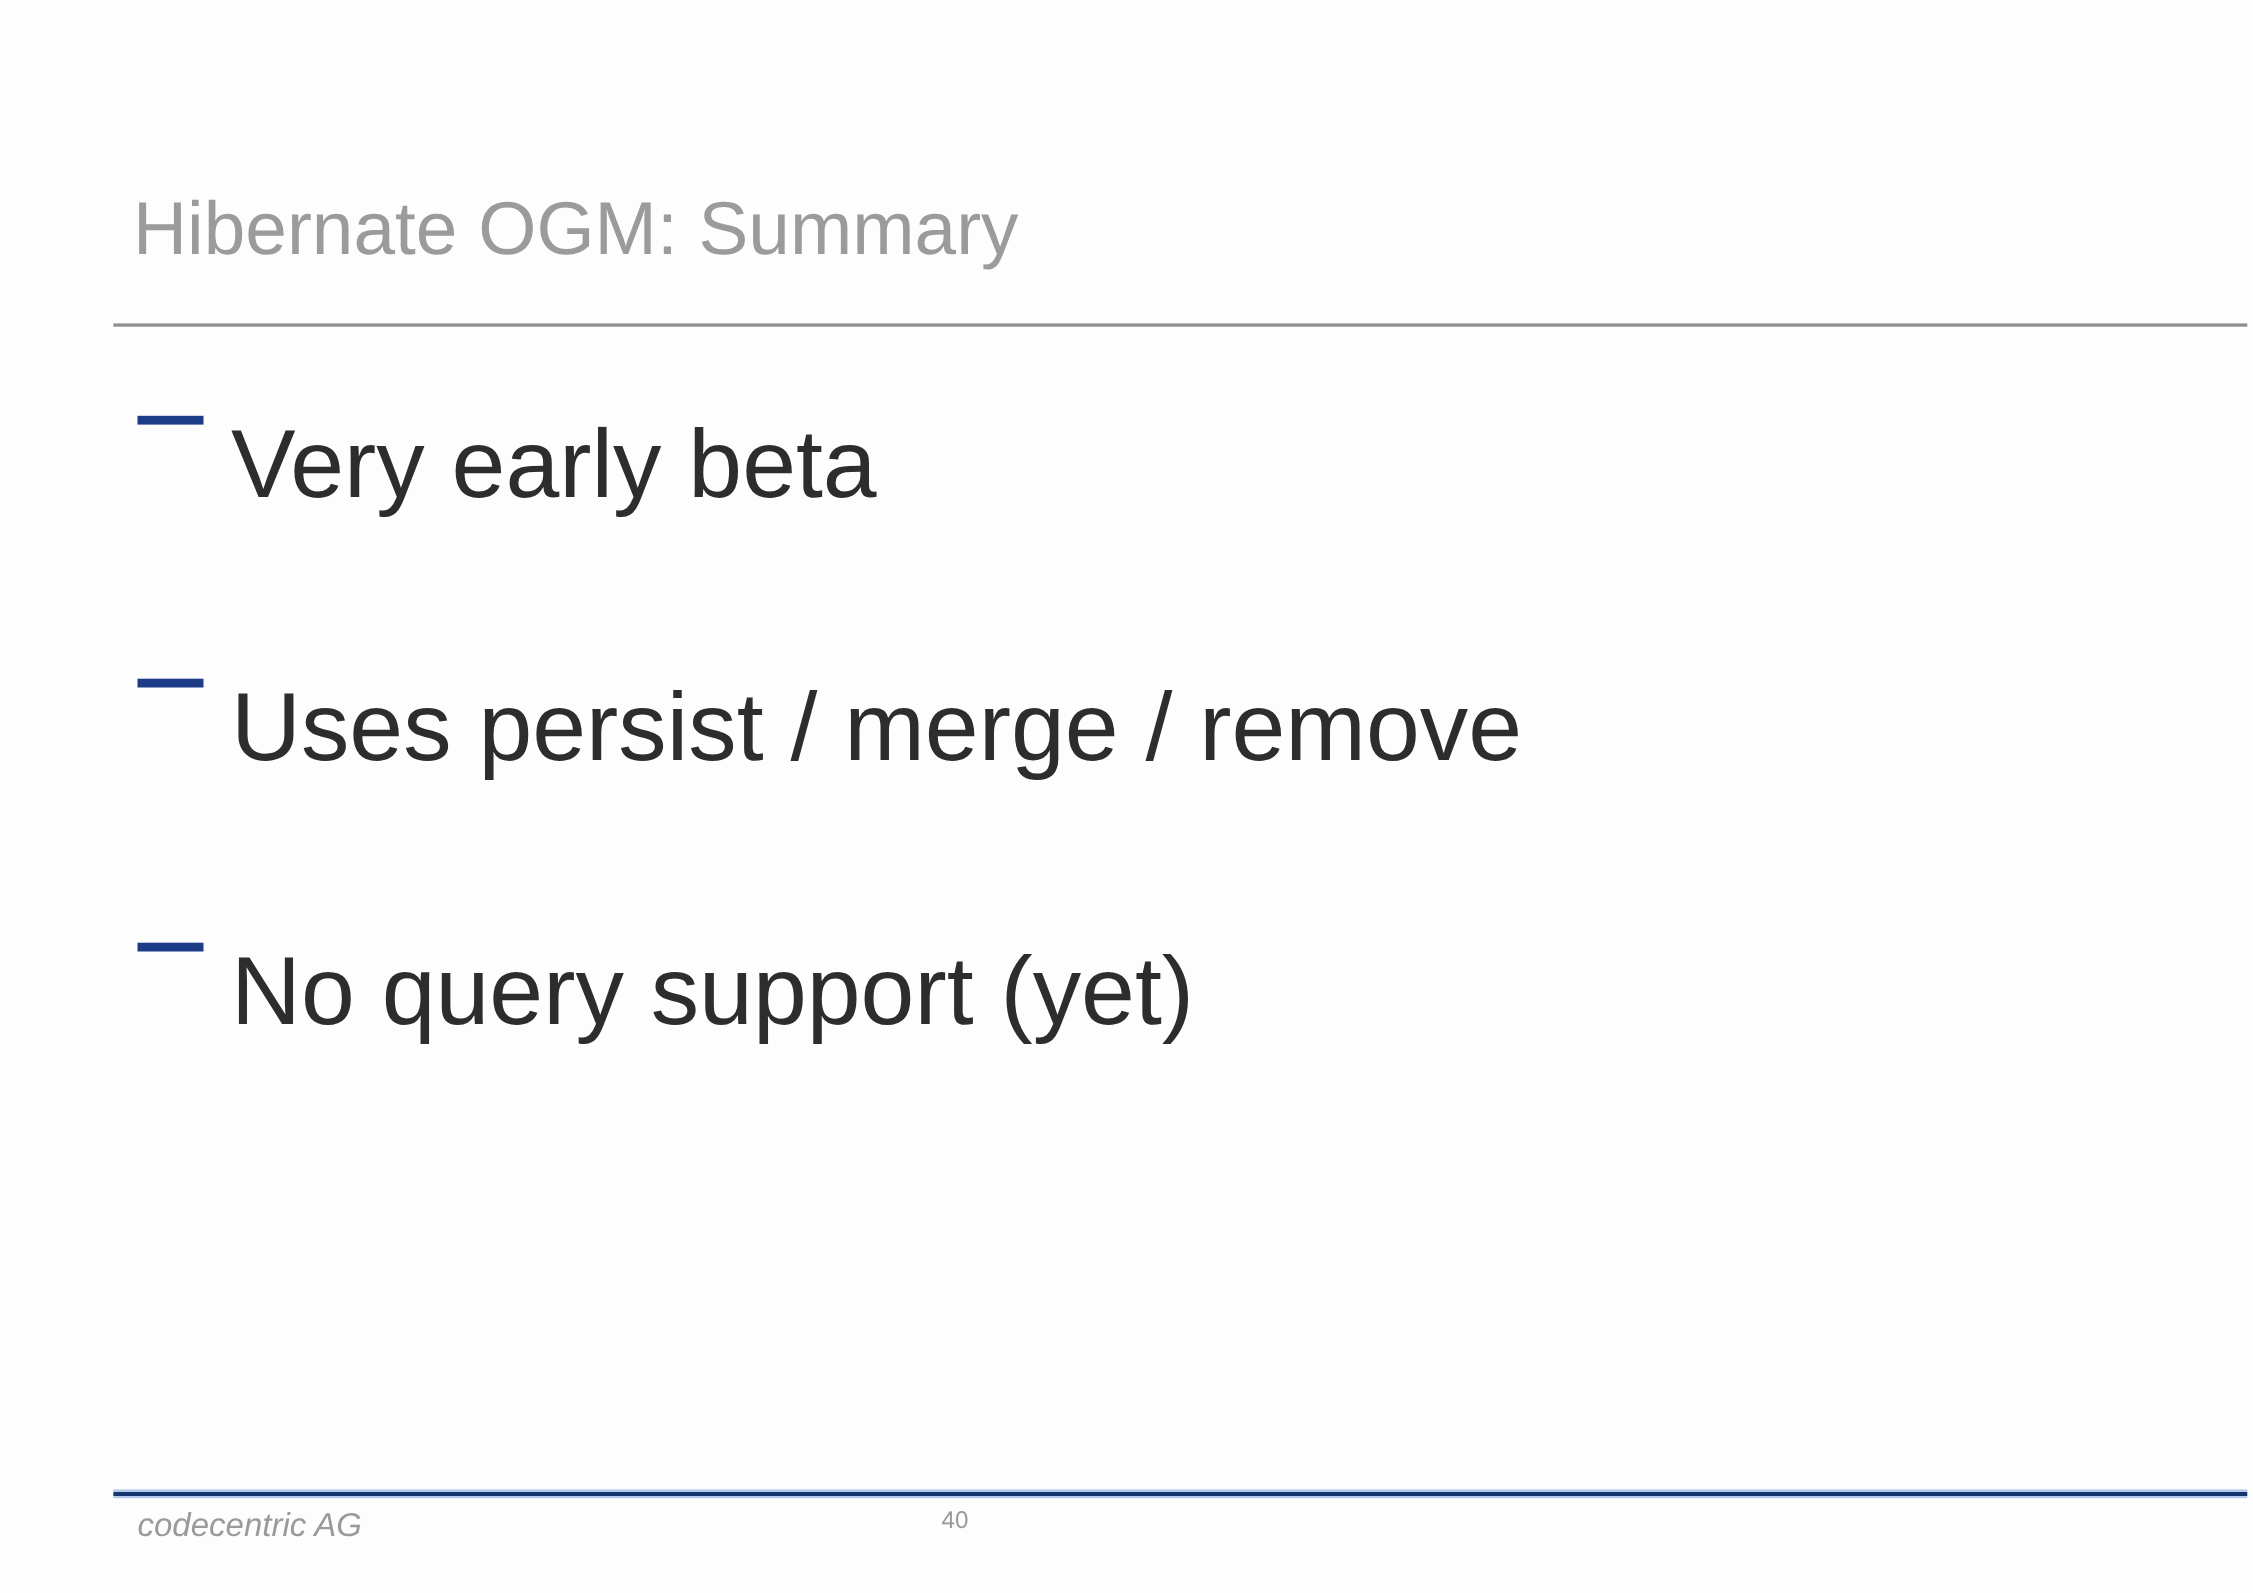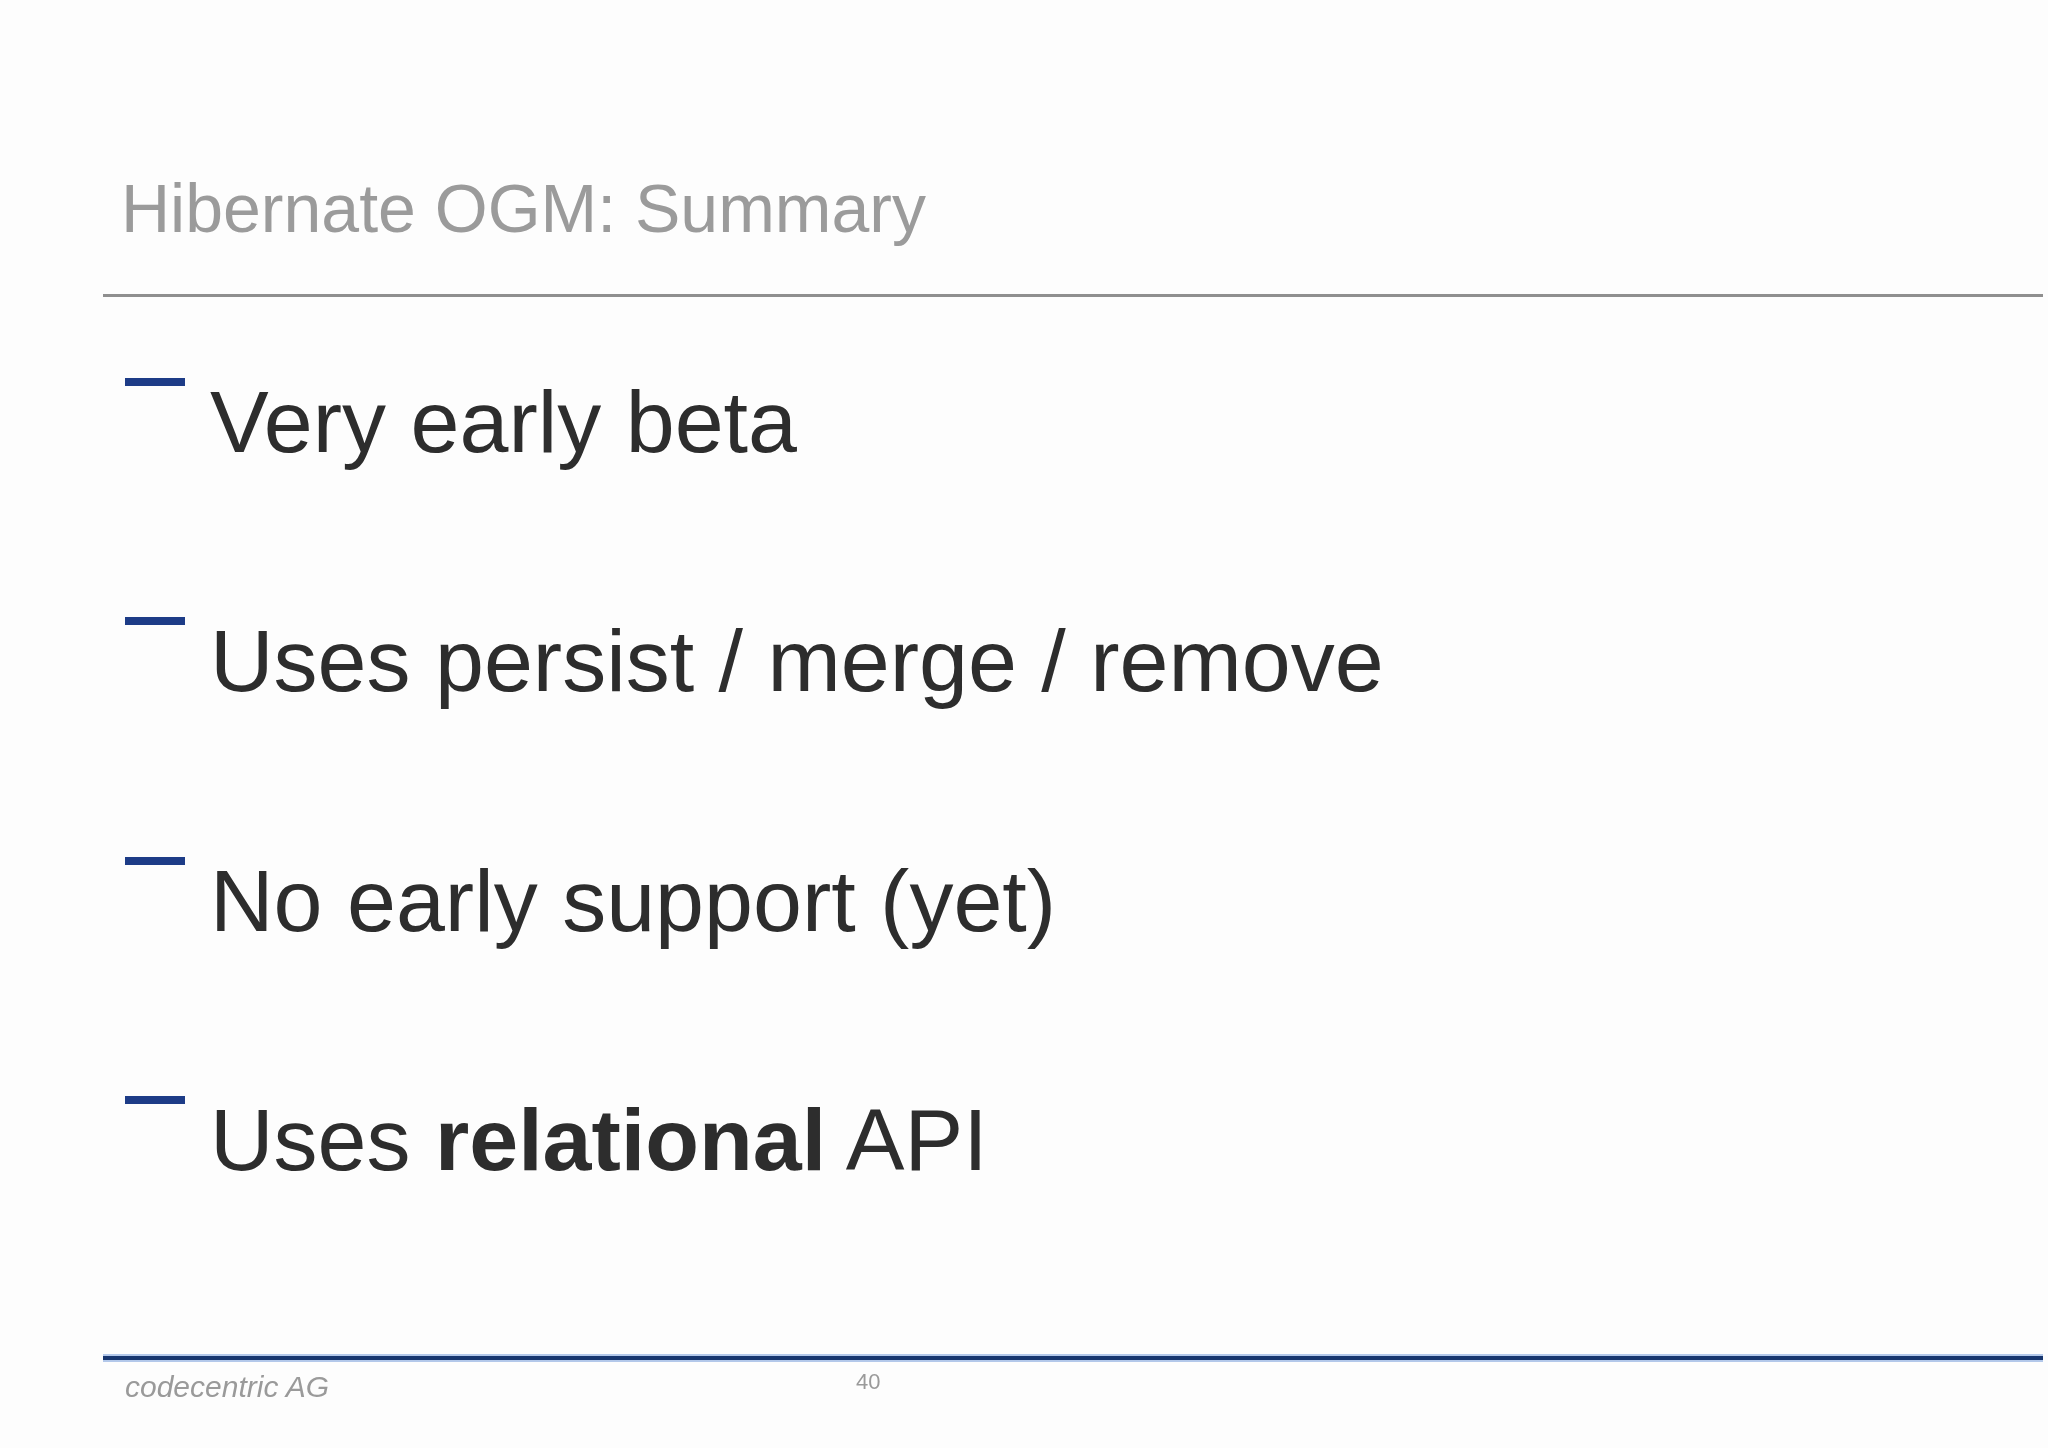--- a/index.html
+++ b/index.html
@@ -118,27 +118,23 @@
     <span class="bullet-text"><span>Very early beta</span><span class="emph"></span><span></span></span>
   </div>
 
   <div class="bullet-row b2">
     <span class="bullet-dash"></span>
     <span class="bullet-text"><span>Uses persist / merge / remove</span><span class="emph"></span><span></span></span>
   </div>
 
   <div class="bullet-row b3">
     <span class="bullet-dash"></span>
-    <span class="bullet-text"><span>No early support (yet)</span><span class="emph"></span><span></span></span>
+    <span class="bullet-text"><span>No query support (yet)</span><span class="emph"></span><span></span></span>
   </div>
 
-  <div class="bullet-row b4">
-    <span class="bullet-dash"></span>
-    <span class="bullet-text"><span>Uses </span><span class="emph">relational</span><span> API</span></span>
-  </div>
 
   <div class="footer-rule"></div>
 
   <div class="footer-company">codecentric AG</div>
 
   <div class="page-number">40</div>
 
 </div>
 
 </body></html>

